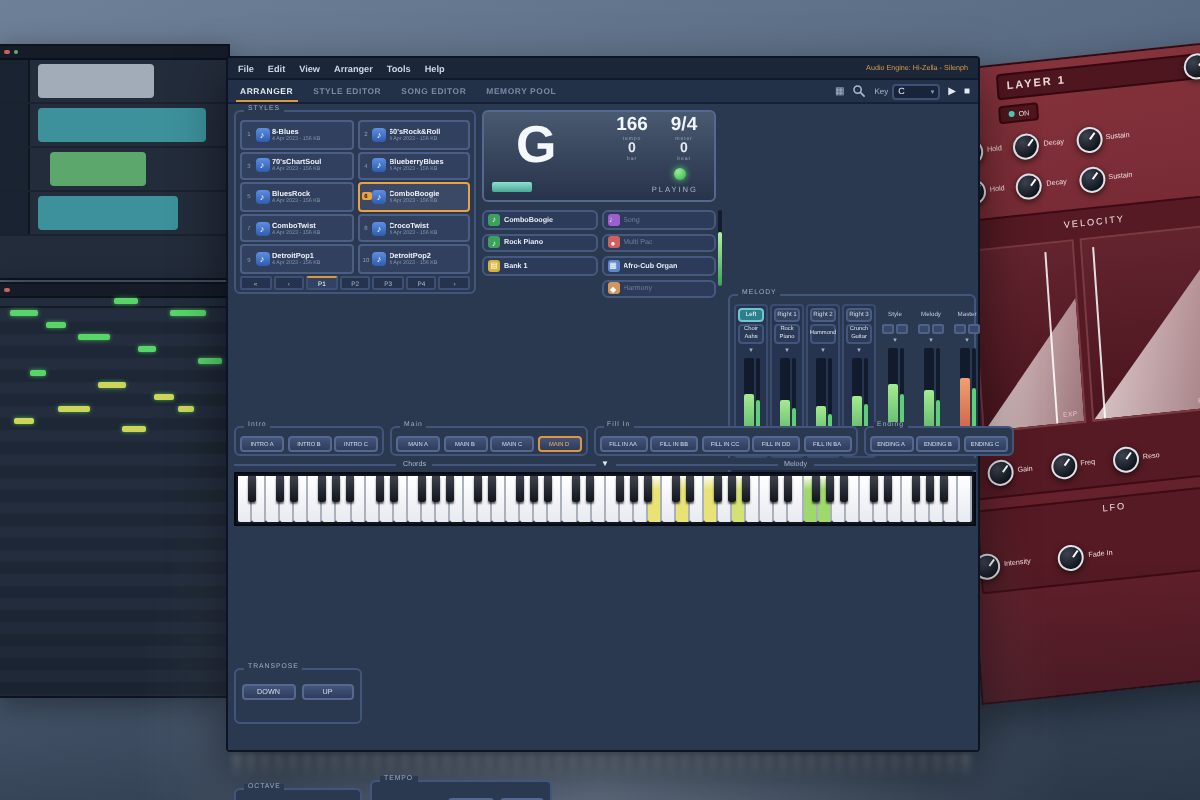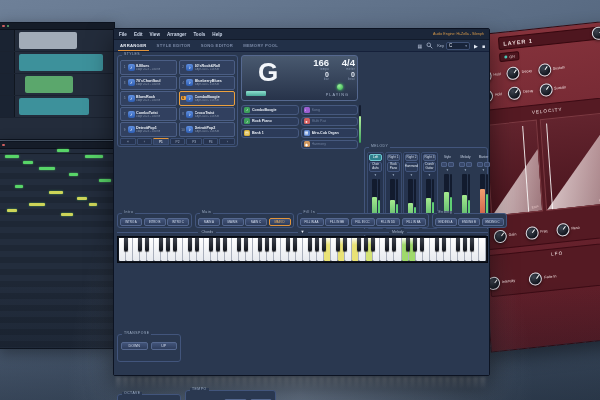--- a/index.html
+++ b/index.html
@@ -90,21 +90,21 @@
     font-size:3.2px;display:flex;align-items:center;justify-content:center;}
   .pbtn.on{border-top:1.5px solid #e2953c;color:#fff;background:#324263;}
 
   
   #display{left:127px;top:3px;width:120px;height:92px;}
   #lcd{position:absolute;left:0;top:0;right:3px;height:46px;background:linear-gradient(#49596f,#27334a);
     border:1px solid #55688f;border-radius:3px;}
   #chord{position:absolute;left:16px;top:1px;font-size:26px;font-weight:bold;color:#f4f7fb;}
   #lcd-chip{position:absolute;left:4px;bottom:4px;width:20px;height:5px;border-radius:1px;
     background:linear-gradient(#8fe0cf,#49a898);}
-  #lcd-nums{position:absolute;right:2px;top:2px;width:52px;display:grid;grid-template-columns:1fr 1fr;row-gap:0;text-align:right;}
+  #lcd-nums{position:absolute;right:2px;top:2px;width:52px;display:grid;grid-template-columns:1fr 1fr;row-gap:0;text-align:center;}
   .bignum{font-size:9.5px;font-weight:bold;color:#f2f6fb;line-height:1;}
   .midnum{font-size:7px;font-weight:bold;color:#e4eaf3;line-height:1;}
   .numsub{font-size:2.6px;color:#93a3bd;letter-spacing:.4px;}
   #playdot{position:absolute;right:14px;bottom:10px;width:6px;height:6px;border-radius:50%;
     background:radial-gradient(circle at 35% 30%,#9af09a,#2fae4a);box-shadow:0 0 3px #4fe06a;}
   #status{position:absolute;right:8px;bottom:3px;font-size:3.8px;letter-spacing:1px;color:#a8b7cf;}
   #dp-slots{position:absolute;left:0;right:3px;top:50px;bottom:0;display:grid;grid-template-columns:1fr 1fr;gap:2px;align-content:start;}
   .slotcol{display:flex;flex-direction:column;gap:2px;}
   .slot{height:9.5px;background:#2c3b59;border:1px solid #46597f;border-radius:3px;display:flex;align-items:center;padding:0 2px;gap:2px;}
   .slot-ic{width:6px;height:6px;border-radius:1.5px;flex:none;color:#fff;font-size:4px;display:flex;align-items:center;justify-content:center;}
@@ -472,21 +472,21 @@
             <div class="pbtn">›</div>
           </div>
       </div>
 
       <div class="panel" id="display">
         <div id="lcd">
           <span id="chord">G</span>
           <span id="lcd-chip"></span>
           <div id="lcd-nums">
             <span class="bignum">166</span>
-            <span class="bignum">4/4</span>
+            <span class="bignum">9/4</span>
             <span class="numsub">tempo</span>
             <span class="numsub">meter</span>
             <span class="midnum">0</span>
             <span class="midnum">0</span>
             <span class="numsub">bar</span>
             <span class="numsub">beat</span>
           </div>
           <span id="playdot"></span>
           <span id="status">PLAYING</span>
         </div>

